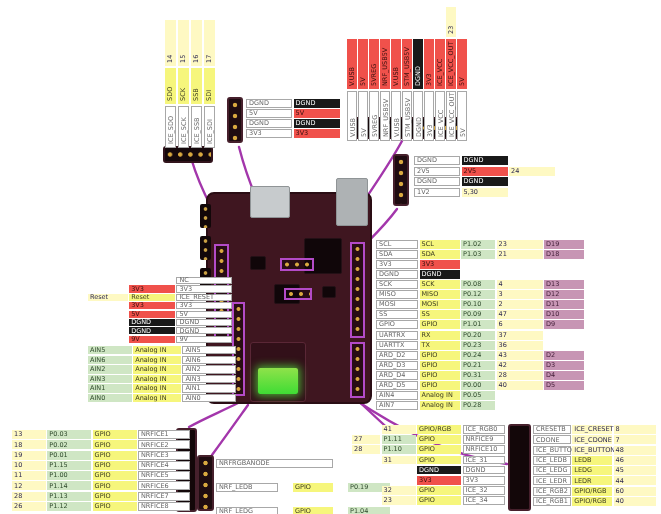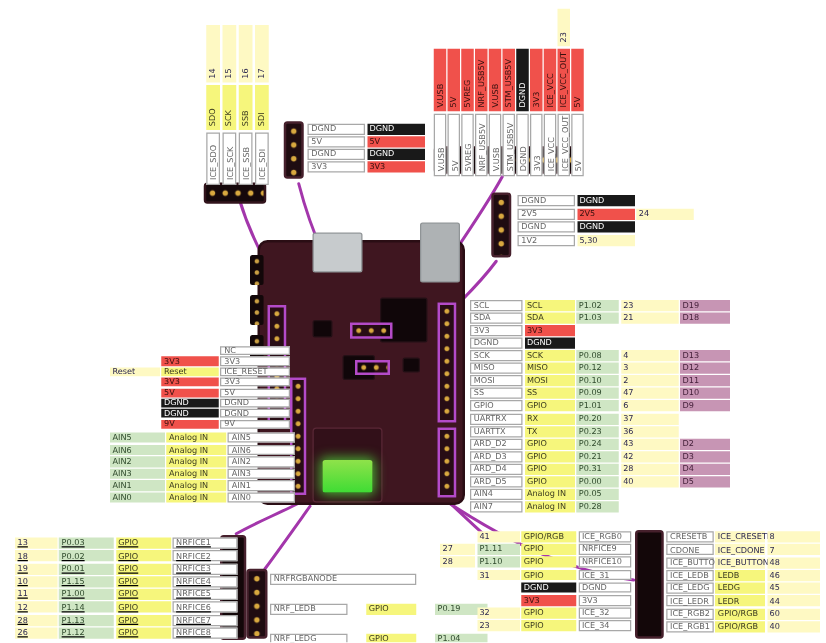--- a/index.html
+++ b/index.html
@@ -389,21 +389,21 @@
       <div class="cell c-p">AIN3</div>
       <div class="cell c-f">Analog IN</div>
       <div class="cell c-w">AIN3</div>
       <div class="cell c-p">AIN1</div>
       <div class="cell c-f">Analog IN</div>
       <div class="cell c-w">AIN1</div>
       <div class="cell c-p">AIN0</div>
       <div class="cell c-f">Analog IN</div>
       <div class="cell c-w">AIN0</div>
     </div>
-  <div class="tbl" style="left: 12px; top: 430px; display: grid; grid-template-columns: 34px 44px 44px 52px; grid-auto-rows: 9px; gap: 1.3px; text-decoration: underline;">
+  <div class="tbl" style="left: 12px; top: 430px; display: grid; grid-template-columns: 34px 44px 44px 52px; grid-auto-rows: 9px; gap: 1.3px;">
       <div class="cell c-n">13</div>
       <div class="cell c-p">P0.03</div>
       <div class="cell c-f">GPIO</div>
       <div class="cell c-w">NRFICE1</div>
       <div class="cell c-n">18</div>
       <div class="cell c-p">P0.02</div>
       <div class="cell c-f">GPIO</div>
       <div class="cell c-w">NRFICE2</div>
       <div class="cell c-n">19</div>
       <div class="cell c-p">P0.01</div>

